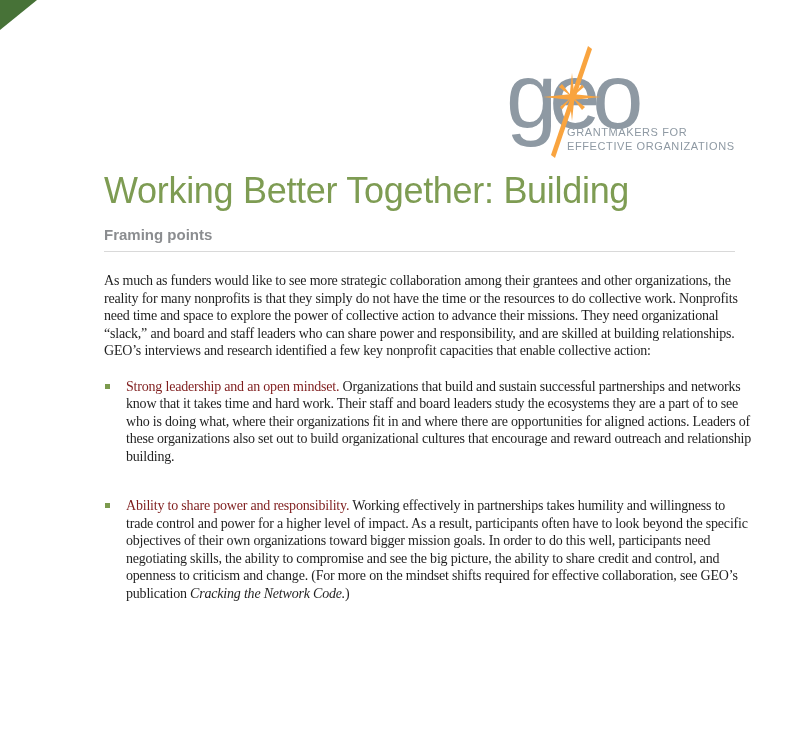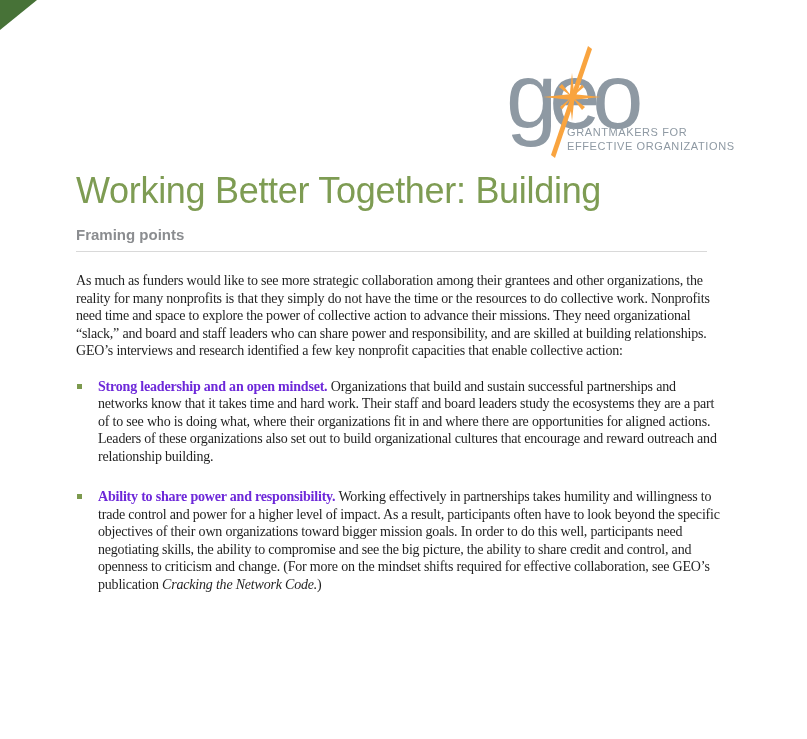--- a/index.html
+++ b/index.html
@@ -43,21 +43,21 @@
     left: 567px; top: 126px;
     font-size: 11px;
     line-height: 13.5px;
     letter-spacing: 0.6px;
     color: #8e99a3;
   }
 
   
   .content {
     position: absolute;
-    left: 76px; top: 0;
+    left: 104px; top: 0;
     width: 652px;
   }
   .doc-title {
     margin-top: 168px;
     font-size: 36px;
     line-height: 46px;
     font-weight: 400;
     letter-spacing: -0.3px;
     color: #7e9c53;
   }
@@ -90,30 +90,30 @@
     color: #1f1f1f;
     width: 648px;
   }
   .para-1 { margin-top: 20px; }
   .para-2 { }
   .bullet {
     position: relative;
     padding-left: 22px;
   }
   .bullet-1 { margin-top: 18px; }
-  .bullet-2 { margin-top: 23px; }
+  .bullet-2 { margin-top: 32px; }
   .bullet-marker {
     position: absolute;
     left: 1px; top: 6px;
     width: 5px; height: 5px;
     background: #7c9a4e;
   }
   .bullet-lead {
-    font-weight: 700;
-    color: #6d28d9;
+    font-weight: 400;
+    color: #7f1d1d;
   }
   .italic { font-style: italic; }
 </style>
 </head>
 <body>
 
 <div class="page">
 
   <div class="corner-triangle"></div>
 

